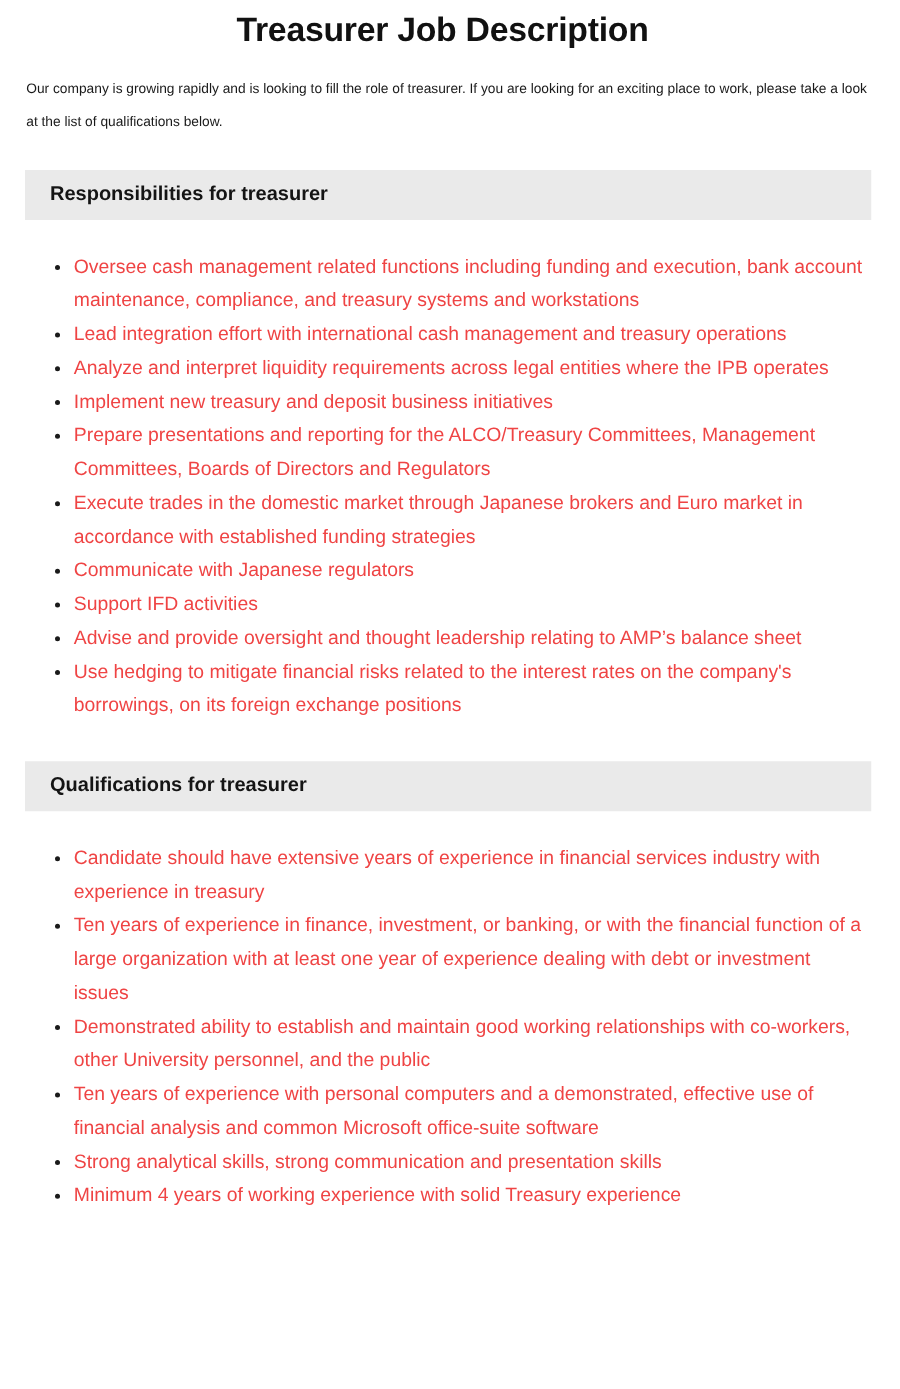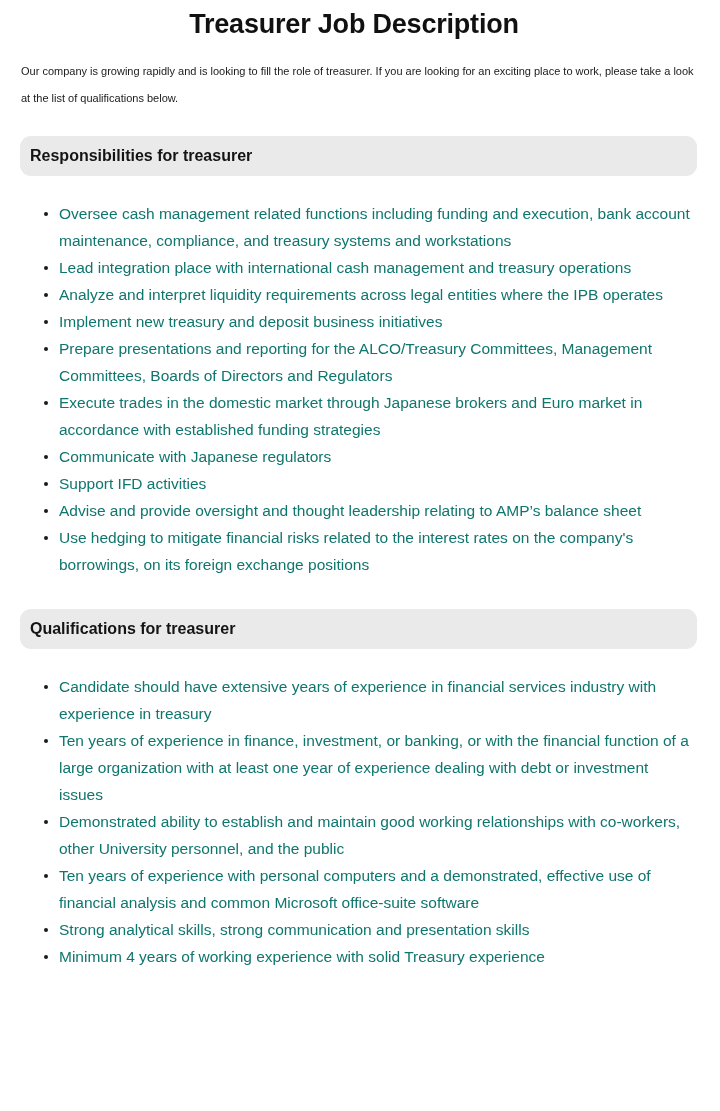--- a/index.html
+++ b/index.html
@@ -41,40 +41,39 @@
   .section {
     margin: 0;
     padding: 0;
   }
   .section-header {
     background: #eaeaea;
     margin: 0 23px 0 20px;
     height: 40px;
     display: flex;
     align-items: center;
-    padding-left: 10px;
+    padding-left: 20px;
     box-sizing: border-box;
-    border-radius: 11px;
   }
   .section-header-text {
     font-size: 16px;
     font-weight: 600;
     color: #141414;
     line-height: 20px;
   }
   .bullet-list {
     list-style: none;
     margin: 0;
     padding: 0;
   }
   .bullet-item {
     position: relative;
     font-size: 15.5px;
     line-height: 27px;
-    color: #0f766e;
+    color: #ef4444;
     padding-left: 59px;
     padding-right: 24px;
     margin: 0;
   }
   .bullet-item::before {
     content: "";
     position: absolute;
     left: 44px;
     top: 12px;
     width: 4px;
@@ -96,21 +95,21 @@
 
   <div class="spacer-md"></div>
 
   <div class="section">
     <div class="section-header">
       <span class="section-header-text">Responsibilities for treasurer</span>
     </div>
     <div class="spacer-md"></div>
     <ul class="bullet-list">
       <li class="bullet-item">Oversee cash management related functions including funding and execution, bank account maintenance, compliance, and treasury systems and workstations</li>
-      <li class="bullet-item">Lead integration place with international cash management and treasury operations</li>
+      <li class="bullet-item">Lead integration effort with international cash management and treasury operations</li>
       <li class="bullet-item">Analyze and interpret liquidity requirements across legal entities where the IPB operates</li>
       <li class="bullet-item">Implement new treasury and deposit business initiatives</li>
       <li class="bullet-item">Prepare presentations and reporting for the ALCO/Treasury Committees, Management Committees, Boards of Directors and Regulators</li>
       <li class="bullet-item">Execute trades in the domestic market through Japanese brokers and Euro market in accordance with established funding strategies</li>
       <li class="bullet-item">Communicate with Japanese regulators</li>
       <li class="bullet-item">Support IFD activities</li>
       <li class="bullet-item">Advise and provide oversight and thought leadership relating to AMP’s balance sheet</li>
       <li class="bullet-item">Use hedging to mitigate financial risks related to the interest rates on the company's borrowings, on its foreign exchange positions</li>
     </ul>
   </div>

